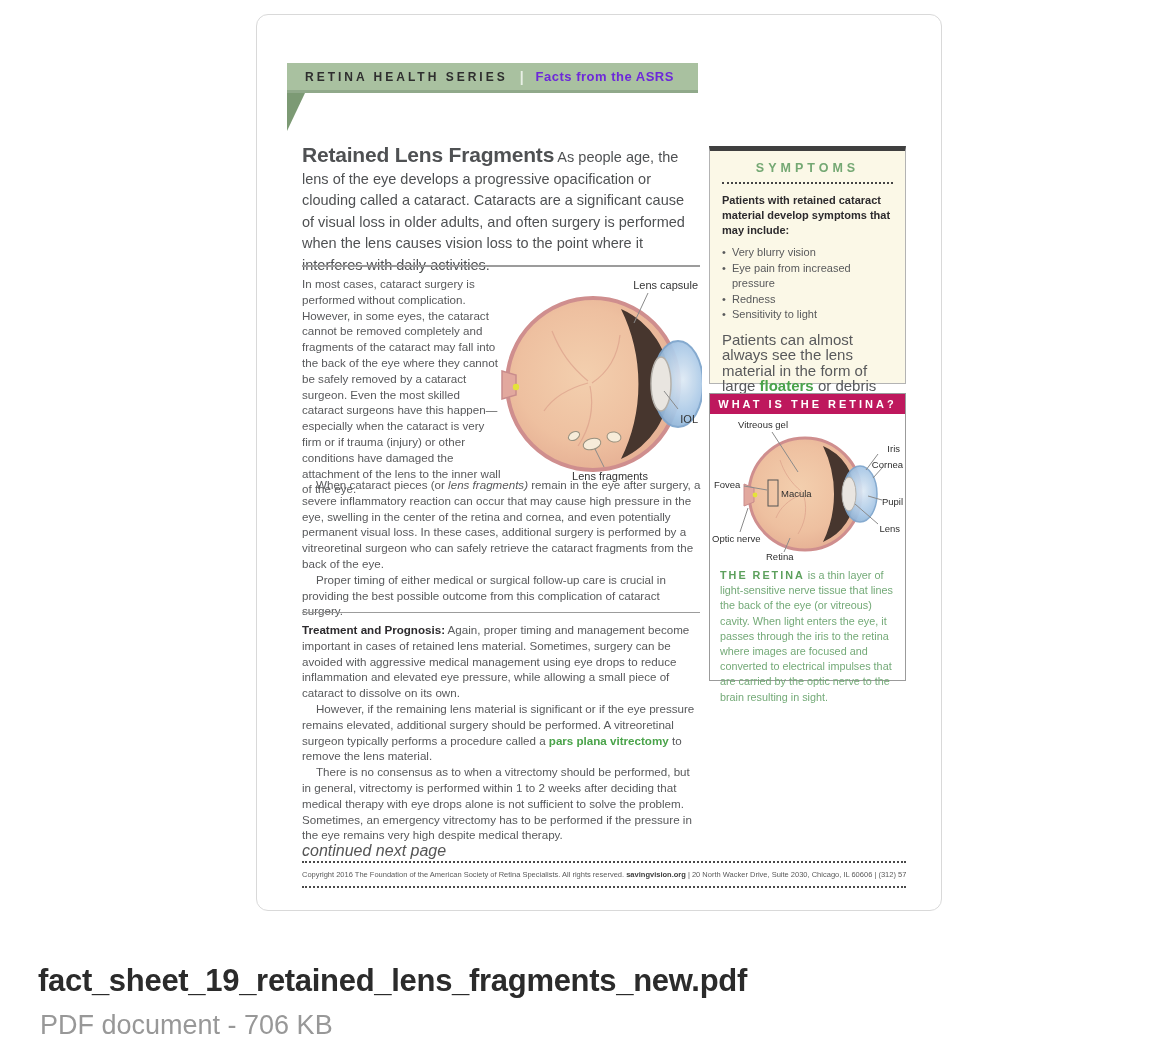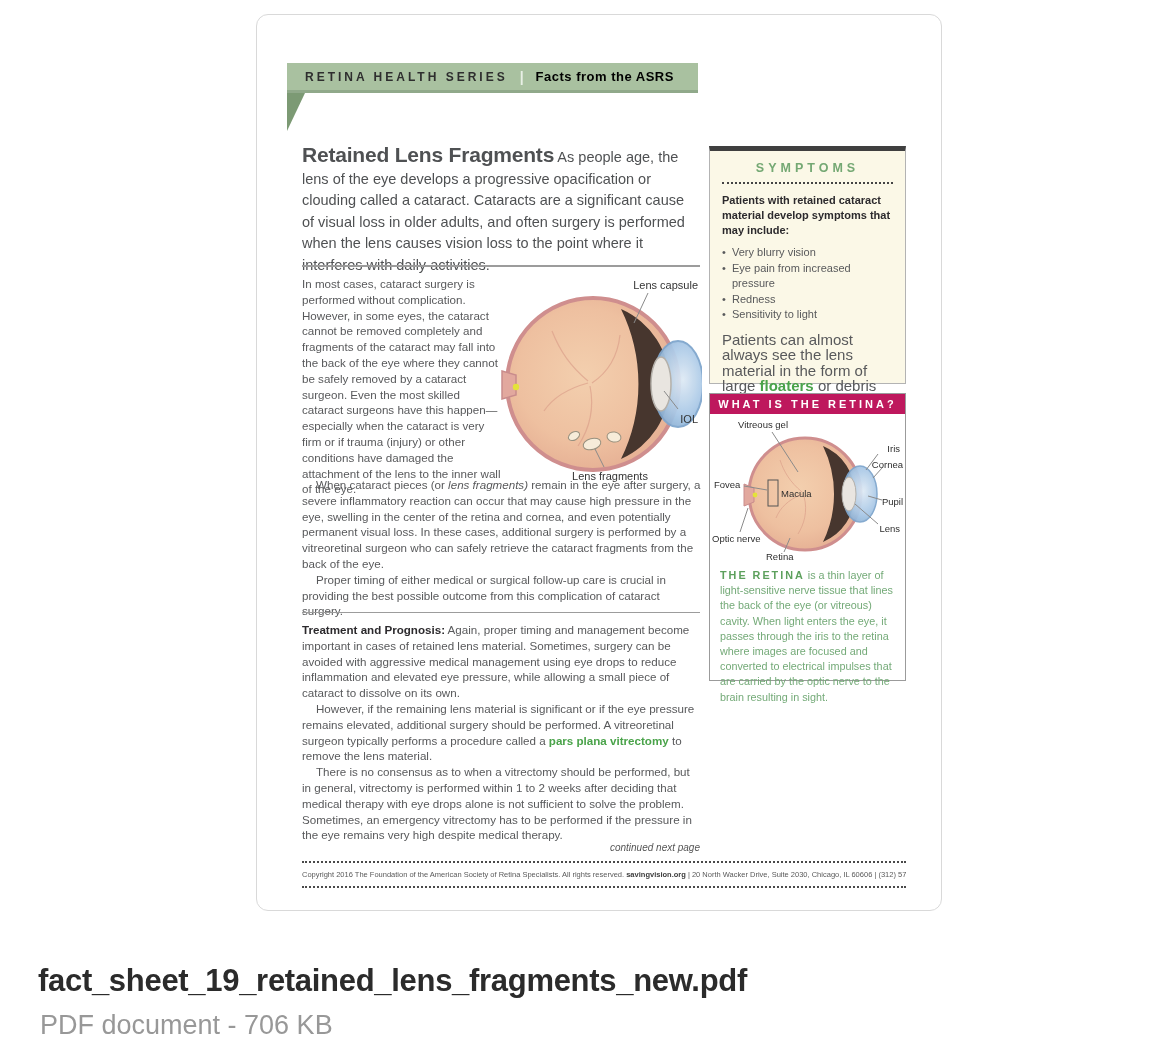--- a/index.html
+++ b/index.html
@@ -13,21 +13,21 @@
   }
 
   
   .banner {
     position:absolute; left:30px; top:48px; width:411px; height:30px;
     background:#a9c1a0; border-bottom:3px solid #90a98a;
     display:flex; align-items:center; padding-left:18px; gap:12px;
   }
   .banner-series { font-size:12px; font-weight:bold; letter-spacing:3px; color:#2e2e2e; }
   .banner-divider { color:#e9f0e6; font-size:14px; font-weight:bold; }
-  .banner-right { font-size:13px; font-weight:bold; letter-spacing:0.5px; color:#000000; }
+  .banner-right { font-size:13px; font-weight:bold; letter-spacing:0.5px; color:#6d28d9; }
   .banner-tail {
     position:absolute; left:30px; top:78px; width:0; height:0;
     border-left:18px solid #7c9a74; border-bottom:38px solid transparent;
   }
 
   
   .logo-row { position:absolute; left:458px; top:42px; display:flex; align-items:flex-start; }
   .logo-circle {
     width:32px; height:32px; border-radius:50%;
     background:radial-gradient(circle at 45% 40%, #eef6e2 0%, #b9d996 30%, #7ab648 62%, #67a23d 100%);
@@ -52,22 +52,22 @@
   .hr1 { position:absolute; left:45px; top:250px; width:398px; border-top:2px solid #9c9c9c; }
   .hr2 { position:absolute; left:45px; top:597px; width:398px; border-top:1.5px solid #9c9c9c; }
 
   .body-text { font-size:11.6px; line-height:15.8px; color:#58595b; }
   .narrow-col { position:absolute; left:45px; top:261px; width:201px; }
   .mid-para { position:absolute; left:45px; top:462px; width:400px; }
   .treatment { position:absolute; left:45px; top:607px; width:400px; }
   .indent { text-indent:14px; }
   .bold-dark { font-weight:bold; color:#2c2a2d; }
   .green-bold { font-weight:bold; color:#4aa34a; }
-  .continued { position:absolute; left:45px; top:827px; width:398px; text-align:right;
-               font-size:10px; font-style:italic; color:#555; }
+  .continued { position:absolute; left:45px; top:827px; width:398px; 
+               font-size:16px; font-style:italic; color:#555; }
 
   
   .main-diagram { position:absolute; left:243px; top:256px; width:202px; height:214px; }
   .diagram-label { font-size:11px; fill:#333333; font-family:"Liberation Sans", sans-serif; }
   .leader { stroke:#8a8a8a; stroke-width:1; fill:none; }
 
   
   .doc-footer {
     position:absolute; left:45px; top:846px; width:604px;
     border-top:2px dotted #4a4a4a; border-bottom:2px dotted #4a4a4a;

